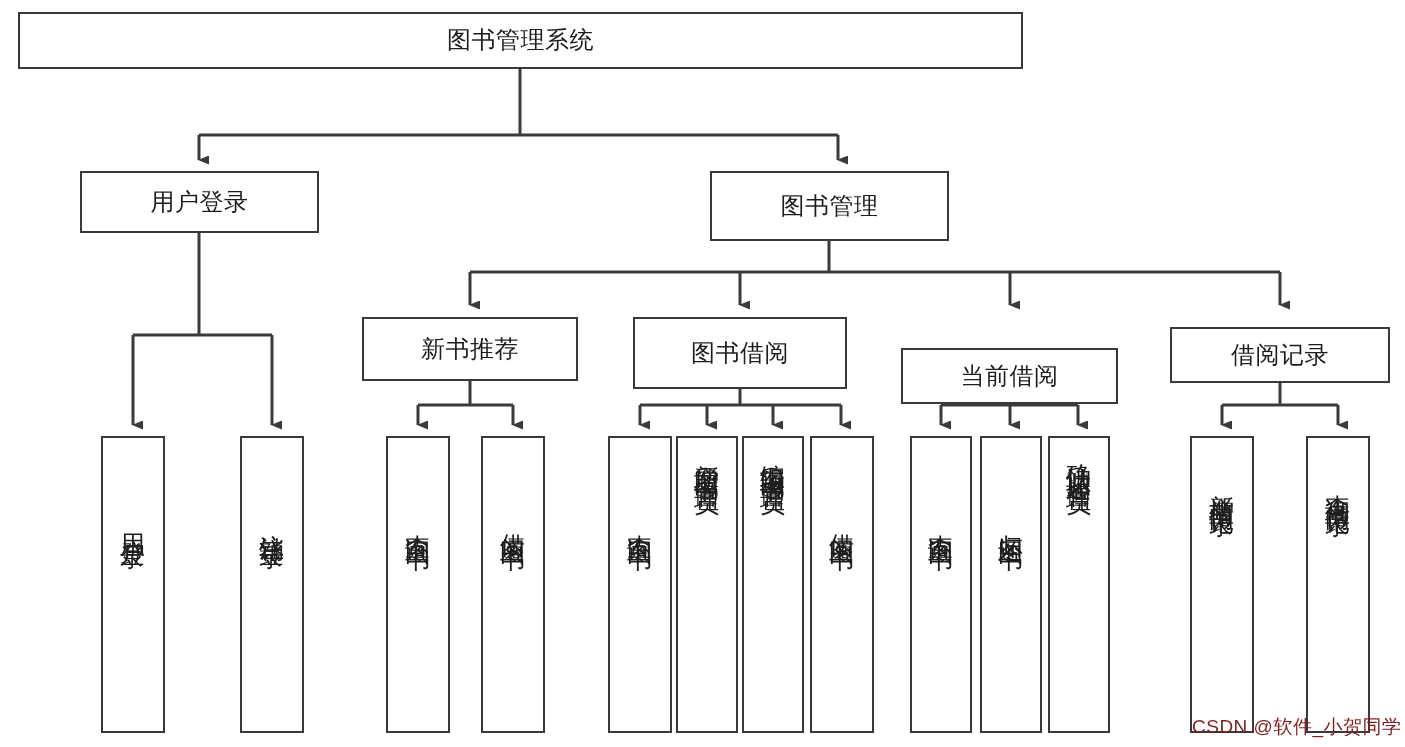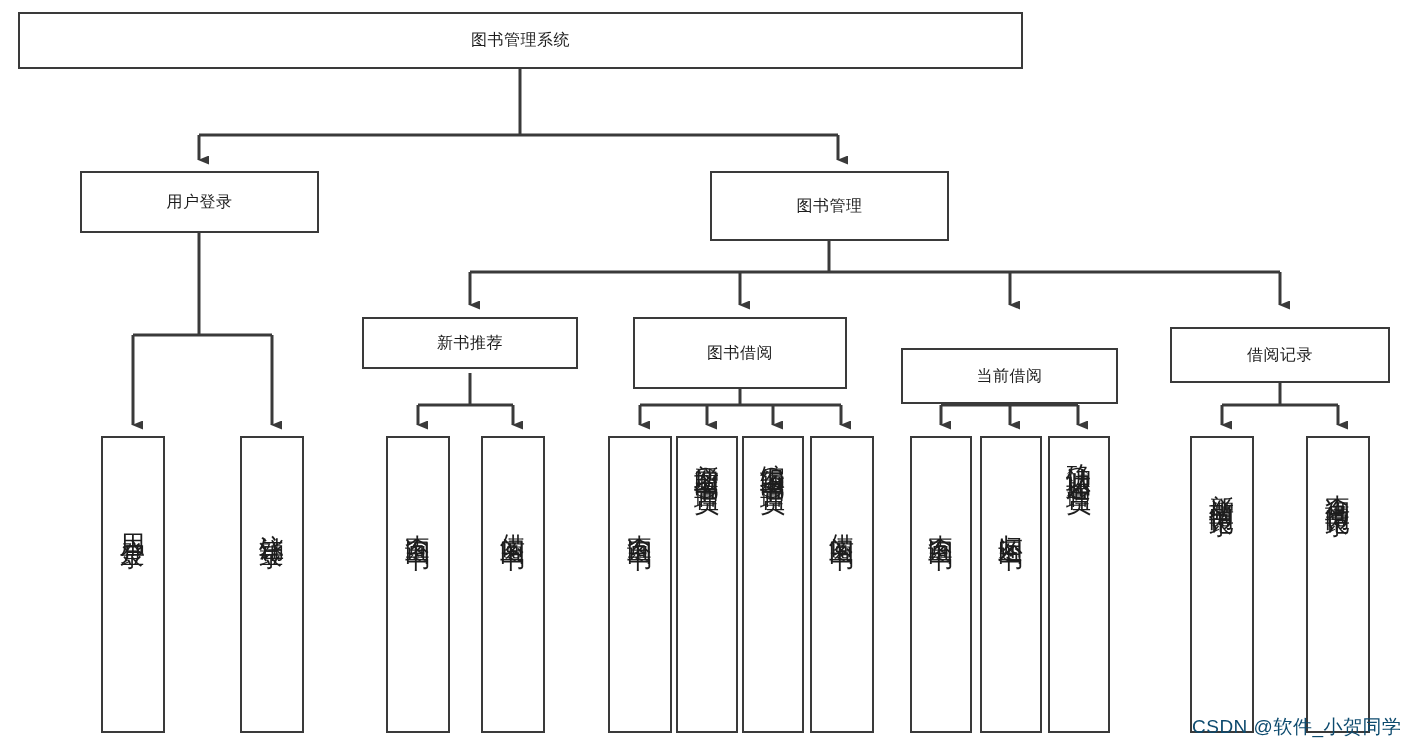--- a/index.html
+++ b/index.html
@@ -35,39 +35,39 @@
     justify-content: center;
     color: #1d1d1d;
   }
   .node-label {
     display: block;
     line-height: 1.28;
     letter-spacing: 0.5px;
     white-space: pre-line;
   }
   .horiz .node-label {
-    font-size: 16px;
+    font-size: 24px;
     text-align: center;
   }
   .vert {
     align-items: flex-start;
     justify-content: center;
     padding-top: 6px;
   }
   .vert .node-label {
     writing-mode: vertical-rl;
     text-orientation: upright;
     font-size: 25px;
     letter-spacing: 4px;
     text-align: left;
   }
   .watermark {
     position: absolute;
     font-size: 19px;
-    color: #0c4a6e;
+    color: #7f1d1d;
     white-space: nowrap;
     letter-spacing: 0.5px;
   }
 </style>
 </head>
 <body>
 
 <div id="canvas">
 
   <svg id="edges" viewBox="0 0 1405 747">
@@ -124,21 +124,21 @@
     <span class="node-label">图书管理系统</span>
   </div>
 
   <div class="node horiz" style="left:80px; top:171px; width:239px; height:62px;">
     <span class="node-label">用户登录</span>
   </div>
   <div class="node horiz" style="left:710px; top:171px; width:239px; height:70px;">
     <span class="node-label">图书管理</span>
   </div>
 
-  <div class="node horiz" style="left:362px; top:317px; width:216px; height:52px;">
+  <div class="node horiz" style="left:362px; top:317px; width:216px; height:64px;">
     <span class="node-label">新书推荐</span>
   </div>
   <div class="node horiz" style="left:633px; top:317px; width:214px; height:72px;">
     <span class="node-label">图书借阅</span>
   </div>
   <div class="node horiz" style="left:901px; top:336px; width:217px; height:56px;margin-top:12px;">
     <span class="node-label">当前借阅</span>
   </div>
   <div class="node horiz" style="left:1170px; top:317px; width:220px; height:56px;margin-top:10px;">
     <span class="node-label">借阅记录</span>

